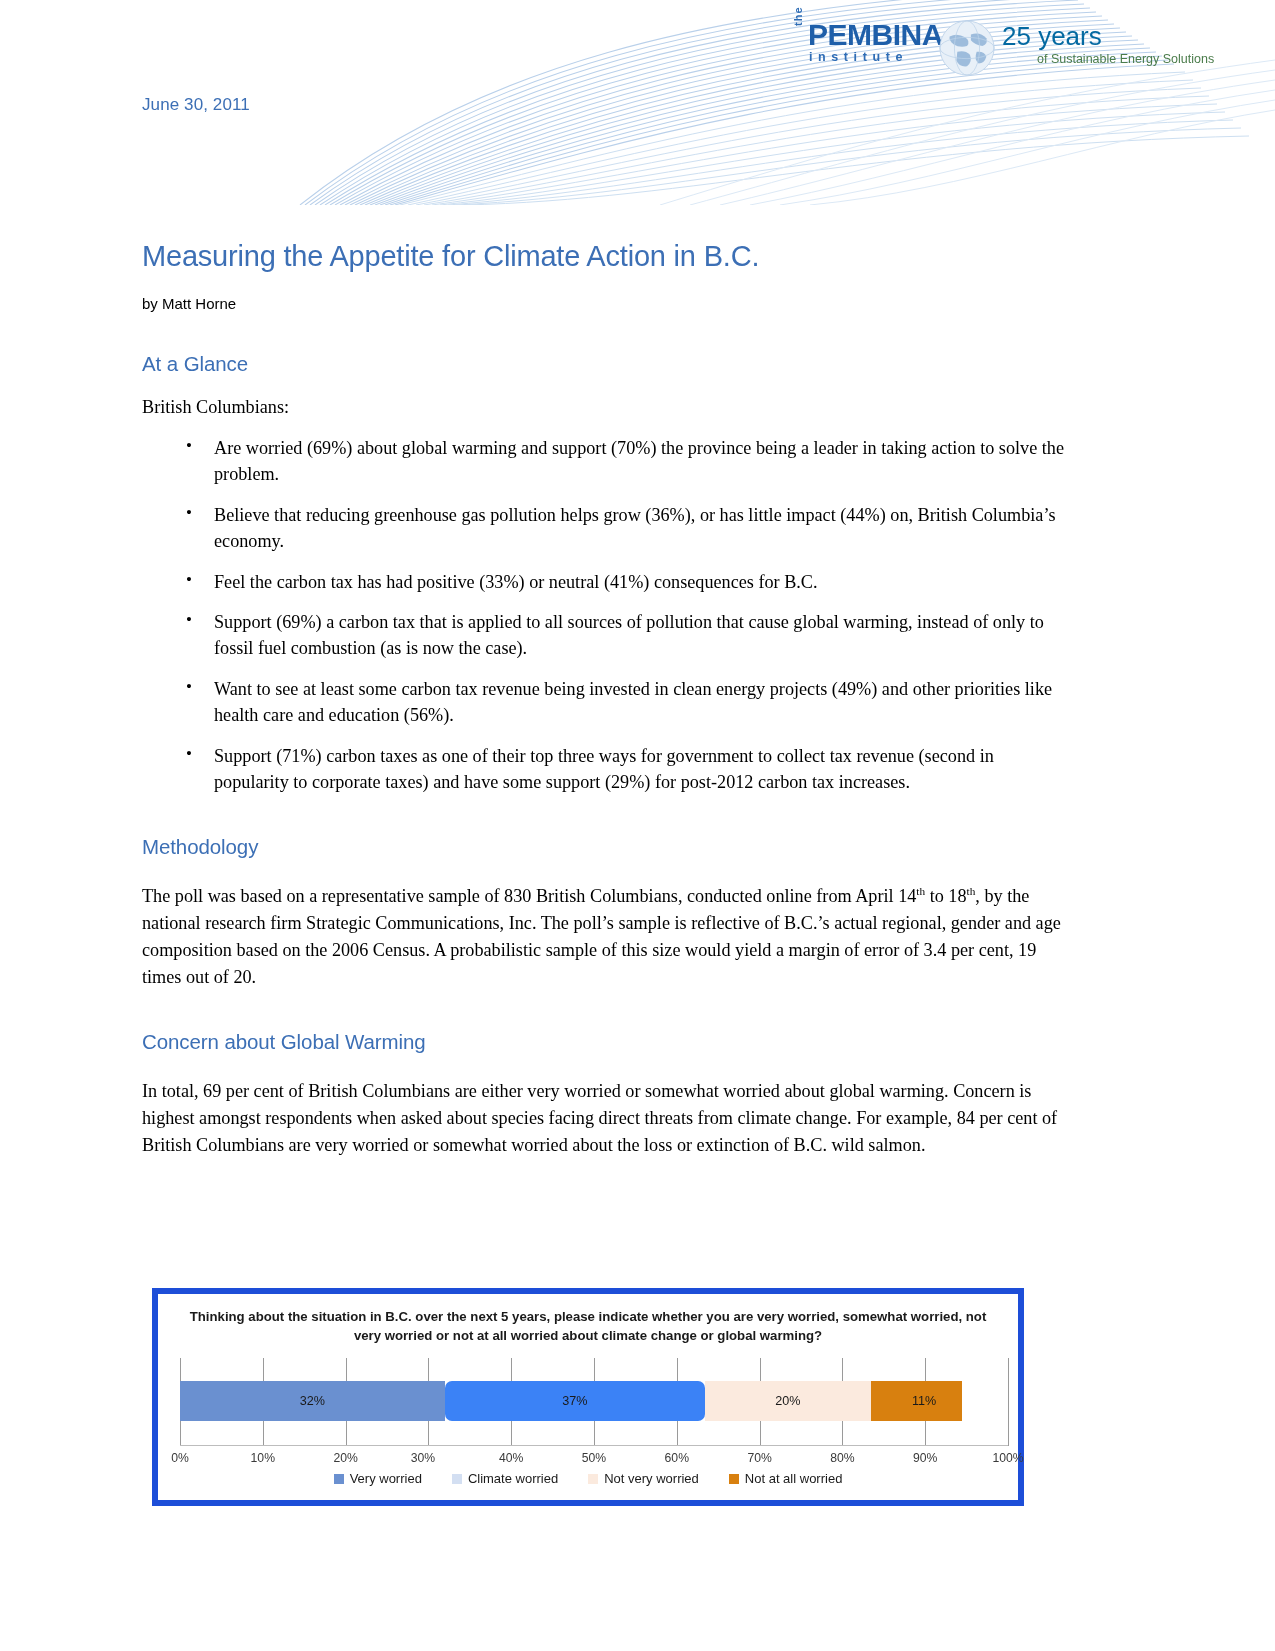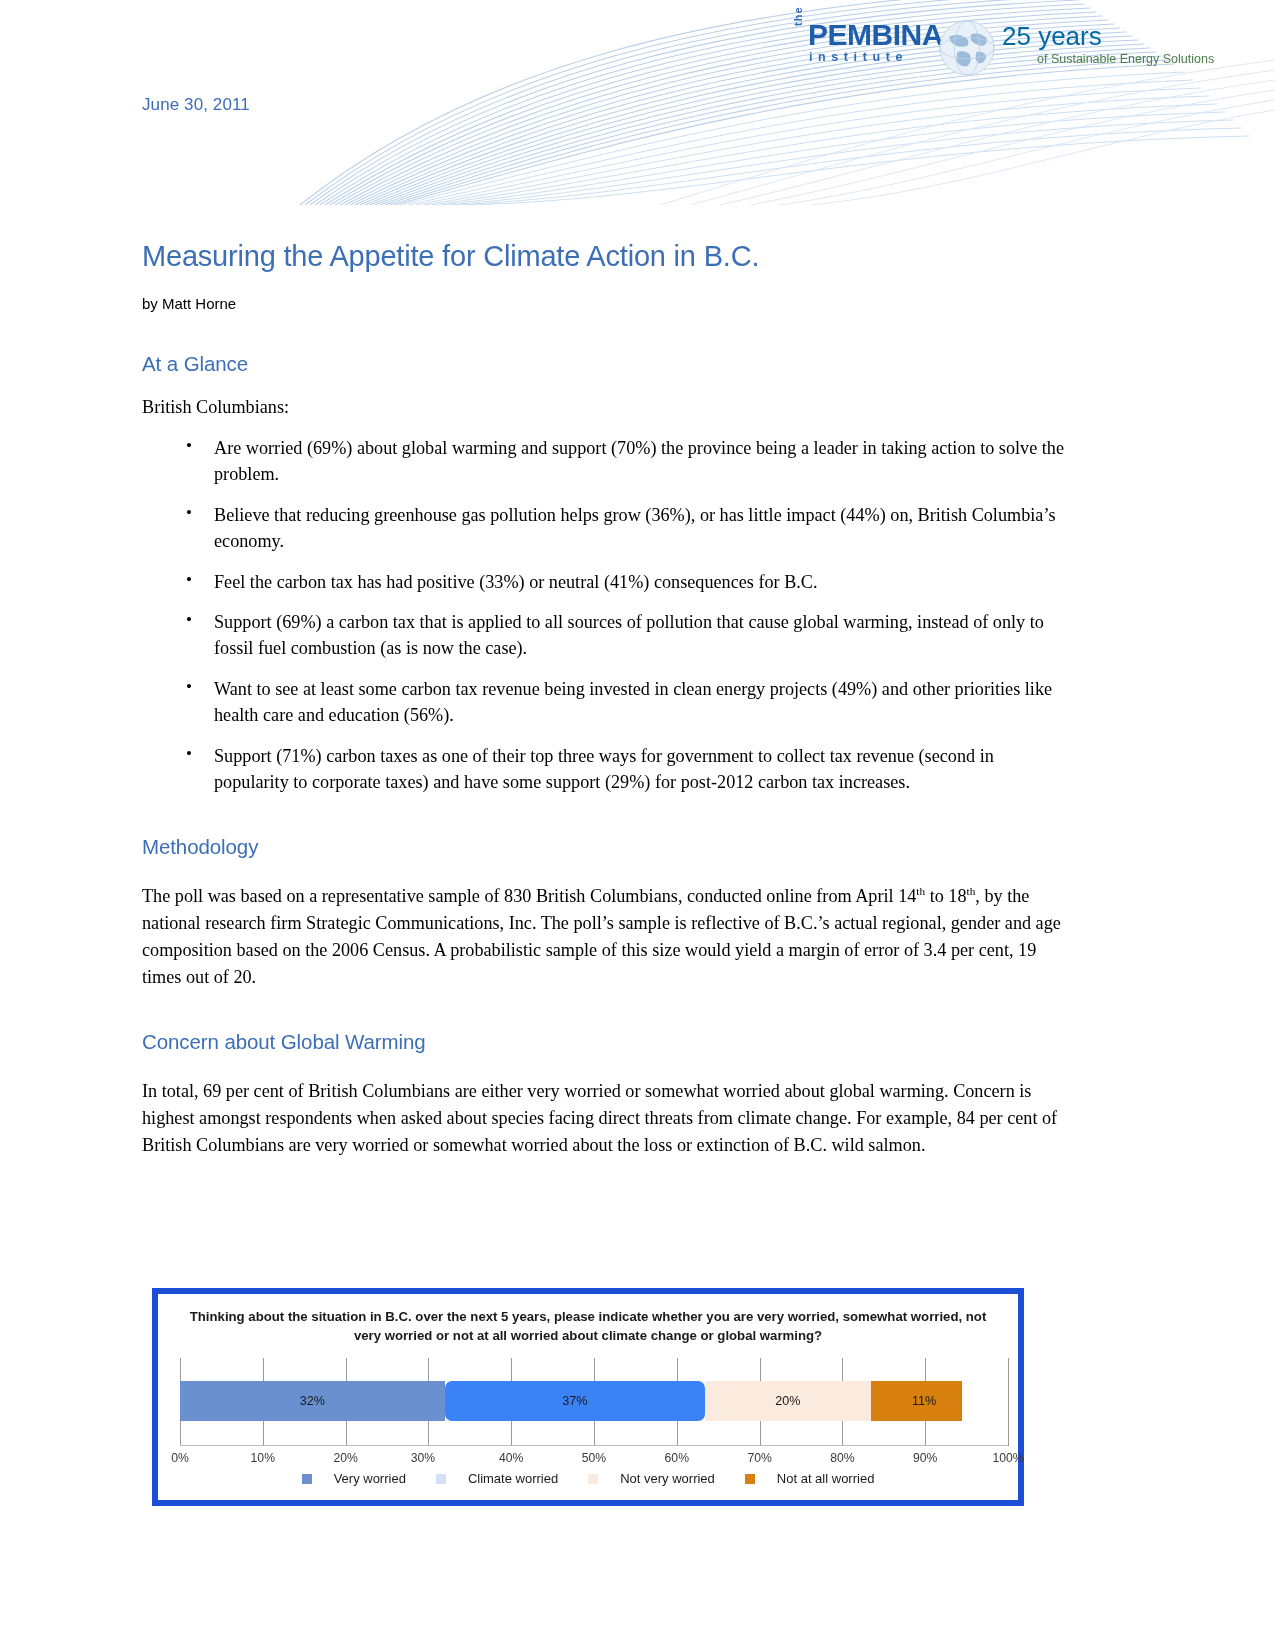--- a/index.html
+++ b/index.html
@@ -248,21 +248,21 @@
   #chart-legend {
     position: absolute;
     bottom: 14px; left: 0; right: 0;
     display: flex;
     justify-content: center;
     gap: 30px;
     font-family: "Liberation Sans", sans-serif;
     font-size: 13px;
     color: #1a1a1a;
   }
-  .legend-item { display: flex; align-items: center; gap: 22px; }
+  .legend-item { display: flex; align-items: center; gap: 6px; }
   .legend-swatch {
     width: 10px; height: 10px;
     display: inline-block;
     flex: none;
   }
 </style>
 </head>
 <body>
 
 <div id="header-banner">

